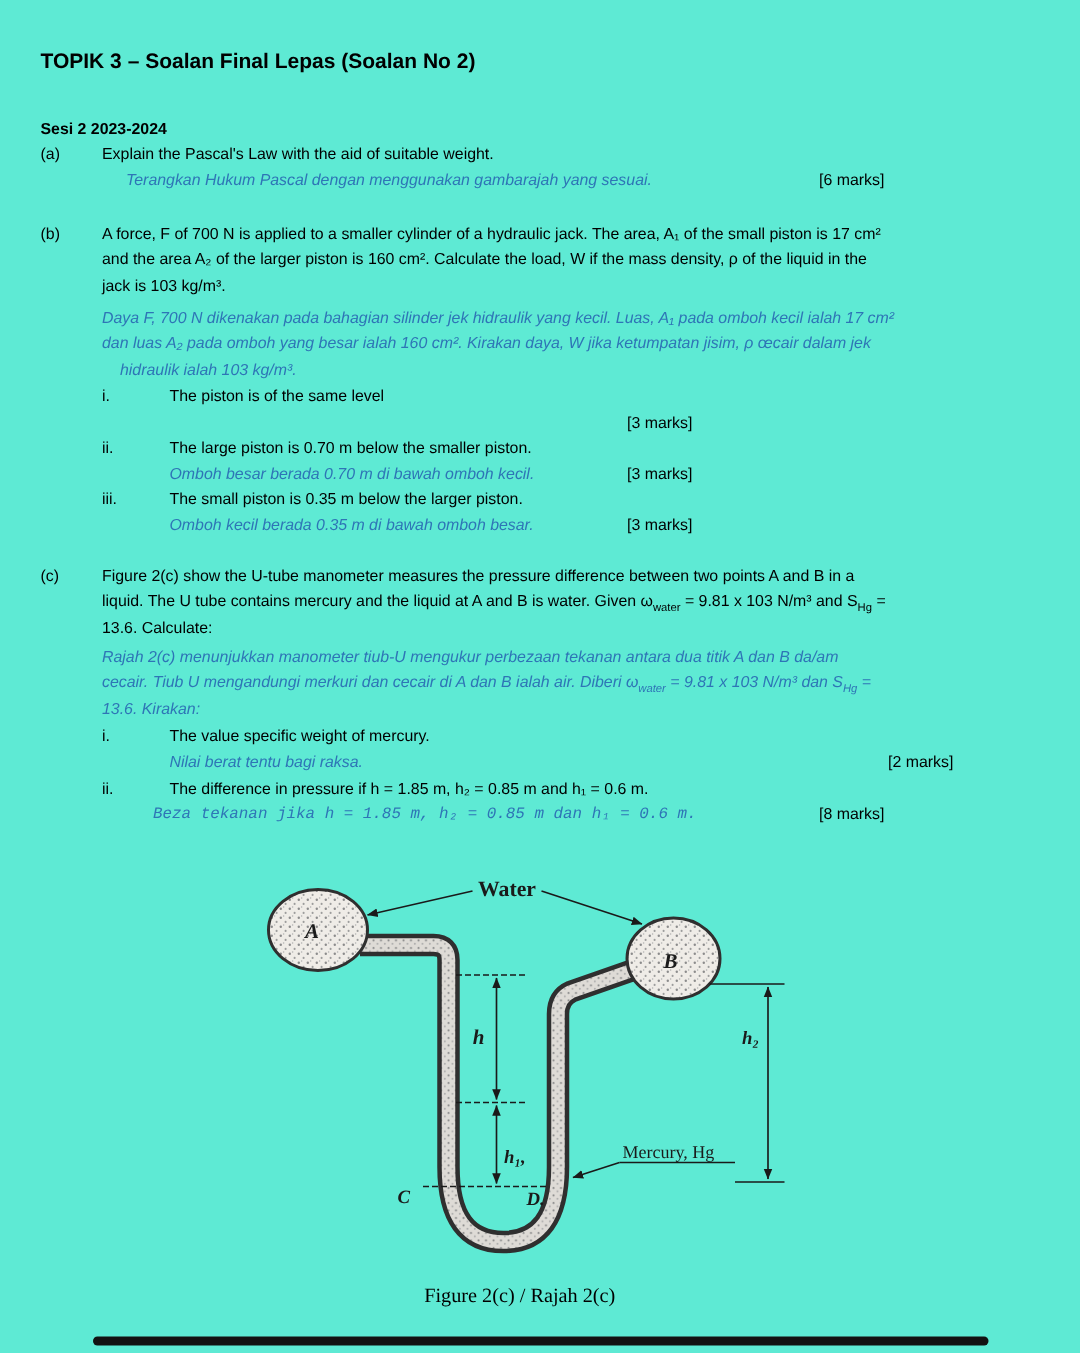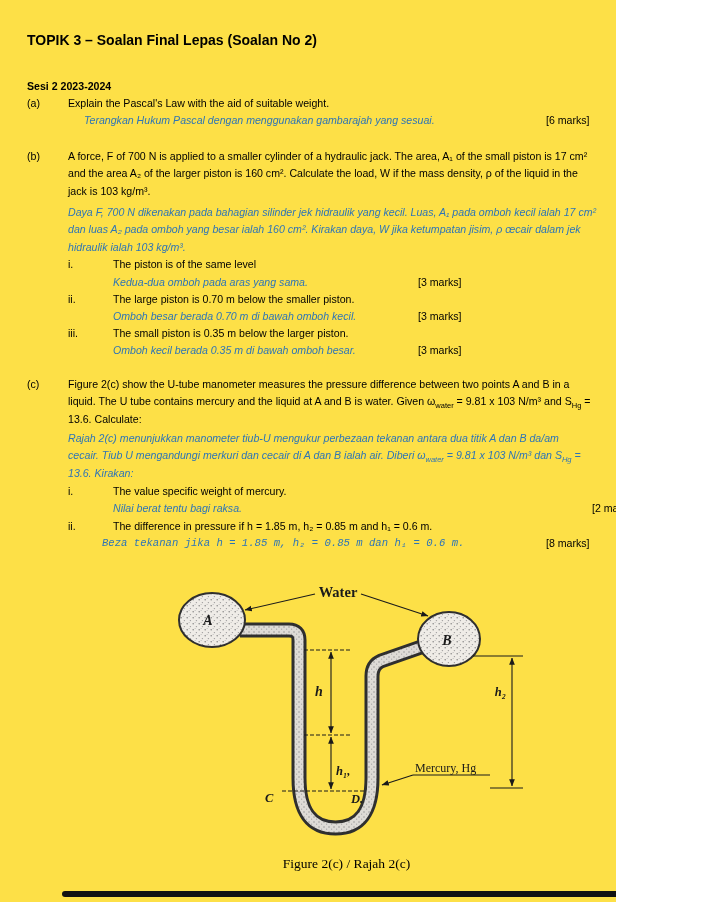--- a/index.html
+++ b/index.html
@@ -2,21 +2,21 @@
 <html><head>
 <meta charset="utf-8">
 <style>
   * { margin:0; padding:0; box-sizing:border-box; }
   html,body { background:#fff; }
   body {
     width:720px; height:902px;
     font-family:"Liberation Sans","DejaVu Sans",sans-serif;
     color:#000;
   }
-  .page { position:relative; width:616px; height:902px; background:#fde047; overflow:hidden; }
+  .page { position:relative; width:720px; height:902px; background:#5eead4; overflow:hidden; }
   .abs { position:absolute; white-space:nowrap; font-size:10.6px; line-height:14px; }
   .title { font-size:14px; font-weight:bold; letter-spacing:0; }
   .bold { font-weight:bold; }
   .my { color:#2E75B6; font-style:italic; }
   .marks { color:#000; font-style:normal; }
   sub { font-size:7.5px; line-height:0; }
   .caption { font-family:"Liberation Serif","DejaVu Serif",serif; font-size:13.5px; text-align:center; }
   .edgebar { position:absolute; background:#121212; border-radius:3px; }
   svg text { font-family:"Liberation Serif","DejaVu Serif",serif; fill:#1a1a1a; }
   .dim { stroke:#1a1a1a; stroke-width:1.1; fill:none; }
@@ -34,25 +34,24 @@
   <div class="abs" style="left:68px; top:96px;">Explain the Pascal's Law with the aid of suitable weight.</div>
   <div class="abs my" style="left:84px; top:113px;">Terangkan Hukum Pascal dengan menggunakan gambarajah yang sesuai.</div>
   <div class="abs marks" style="left:546px; top:113px;">[6 marks]</div>
 
   <div class="abs" style="left:27px; top:149px;">(b)</div>
   <div class="abs" style="left:68px; top:149px;">A force, F of 700 N is applied to a smaller cylinder of a hydraulic jack. The area, A₁ of the small piston is 17 cm²</div>
   <div class="abs" style="left:68px; top:166px;">and the area A₂ of the larger piston is 160 cm². Calculate the load, W if the mass density, ρ of the liquid in the</div>
   <div class="abs" style="left:68px; top:184px;">jack is 103 kg/m³.</div>
   <div class="abs my" style="left:68px; top:205px;">Daya F, 700 N dikenakan pada bahagian silinder jek hidraulik yang kecil. Luas, A₁ pada omboh kecil ialah 17 cm²</div>
   <div class="abs my" style="left:68px; top:222px;">dan luas A₂ pada omboh yang besar ialah 160 cm². Kirakan daya, W jika ketumpatan jisim, ρ œcair dalam jek</div>
-  <div class="abs my" style="left:68px; top:240px;">hidraulik ialah 103 kg/m³.</div>
+  <div class="abs my" style="left:80px; top:240px;">hidraulik ialah 103 kg/m³.</div>
 
   <div class="abs" style="left:68px; top:257px;">i.</div>
   <div class="abs" style="left:113px; top:257px;">The piston is of the same level</div>
-  <div class="abs my" style="left:113px; top:275px;">Kedua-dua omboh pada aras yang sama.</div>
   <div class="abs marks" style="left:418px; top:275px;">[3 marks]</div>
 
   <div class="abs" style="left:68px; top:292px;">ii.</div>
   <div class="abs" style="left:113px; top:292px;">The large piston is 0.70 m below the smaller piston.</div>
   <div class="abs my" style="left:113px; top:309px;">Omboh besar berada 0.70 m di bawah omboh kecil.</div>
   <div class="abs marks" style="left:418px; top:309px;">[3 marks]</div>
 
   <div class="abs" style="left:68px; top:326px;">iii.</div>
   <div class="abs" style="left:113px; top:326px;">The small piston is 0.35 m below the larger piston.</div>
   <div class="abs my" style="left:113px; top:343px;">Omboh kecil berada 0.35 m di bawah omboh besar.</div>

